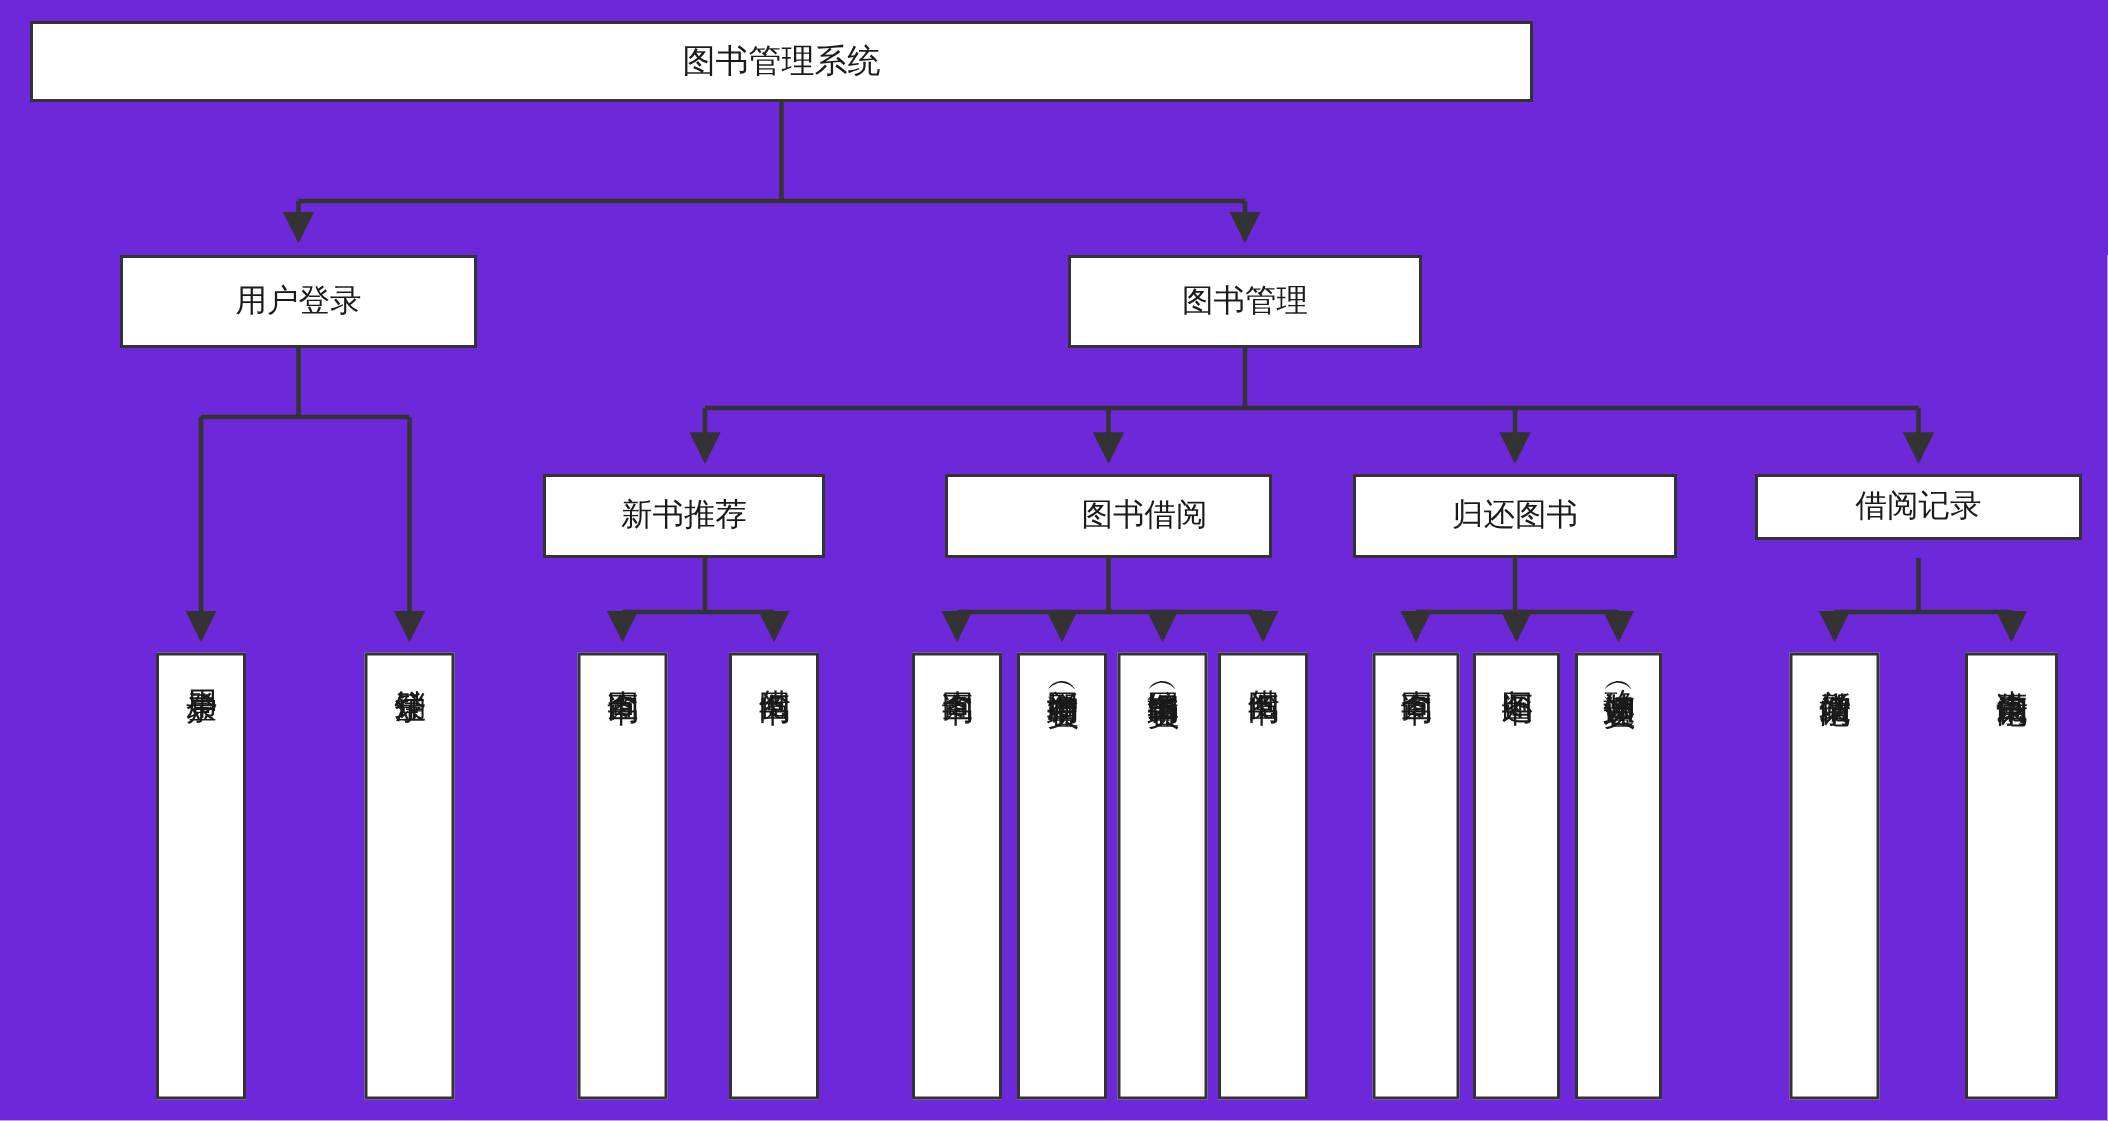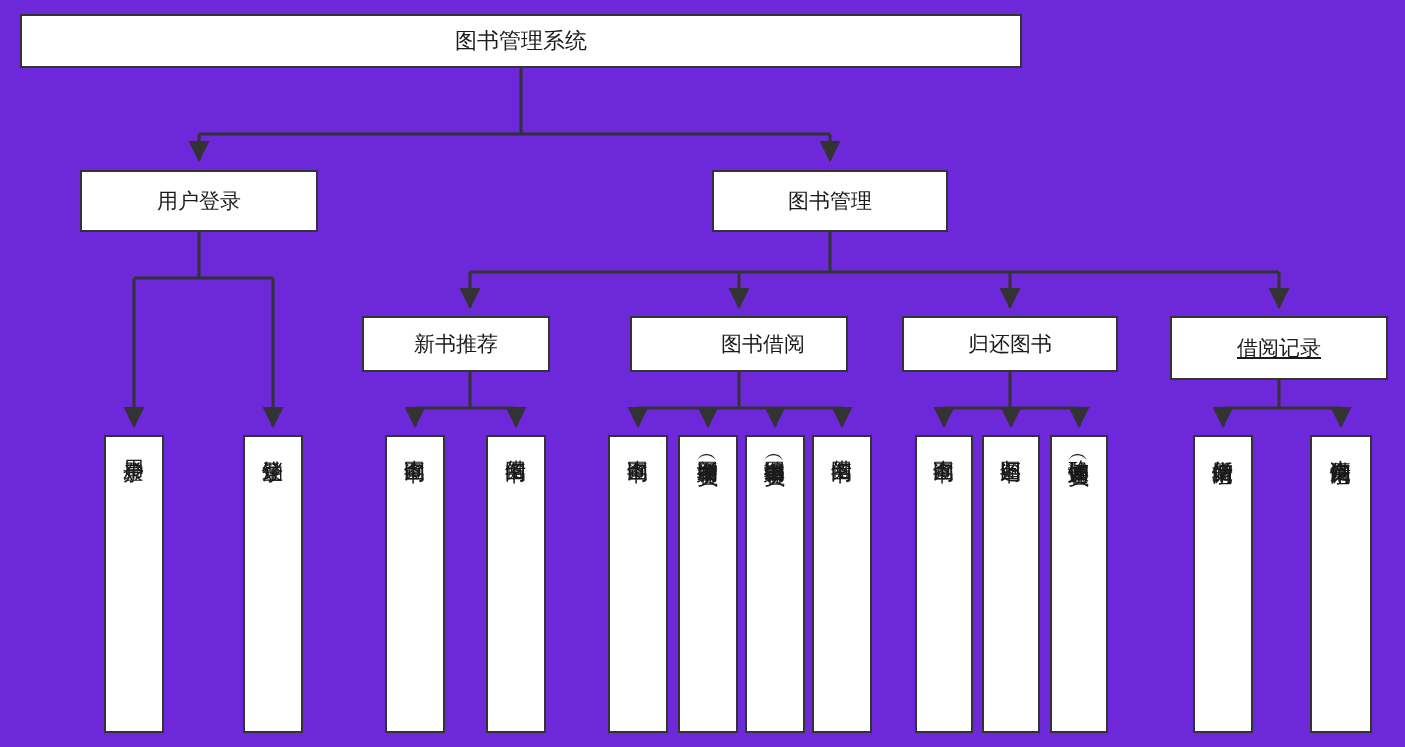--- a/index.html
+++ b/index.html
@@ -146,21 +146,21 @@
 
   <div class="node h" style="left: 362px; top: 316px; width: 188px; height: 56px;">
     <span class="node-label">新书推荐</span>
   </div>
   <div class="node h" style="left: 630px; top: 316px; width: 218px; height: 56px; padding-left: 48px;">
     <span class="node-label">图书借阅</span>
   </div>
   <div class="node h" style="left: 902px; top: 316px; width: 216px; height: 56px;">
     <span class="node-label">归还图书</span>
   </div>
-  <div class="node h" style="left: 1170px; top: 316px; width: 218px; height: 64px; text-decoration: underline;">
+  <div class="node h" style="left: 1170px; top: 316px; width: 218px; height: 44px;">
     <span class="node-label">借阅记录</span>
   </div>
 
   <div class="node v" style="left: 104px; top: 435px; width: 60px; height: 298px;">
     <span class="node-label">用户登录</span>
   </div>
   <div class="node v" style="left: 243px; top: 435px; width: 60px; height: 298px;">
     <span class="node-label">注销登录</span>
   </div>
   <div class="node v" style="left: 385px; top: 435px; width: 60px; height: 298px;">

